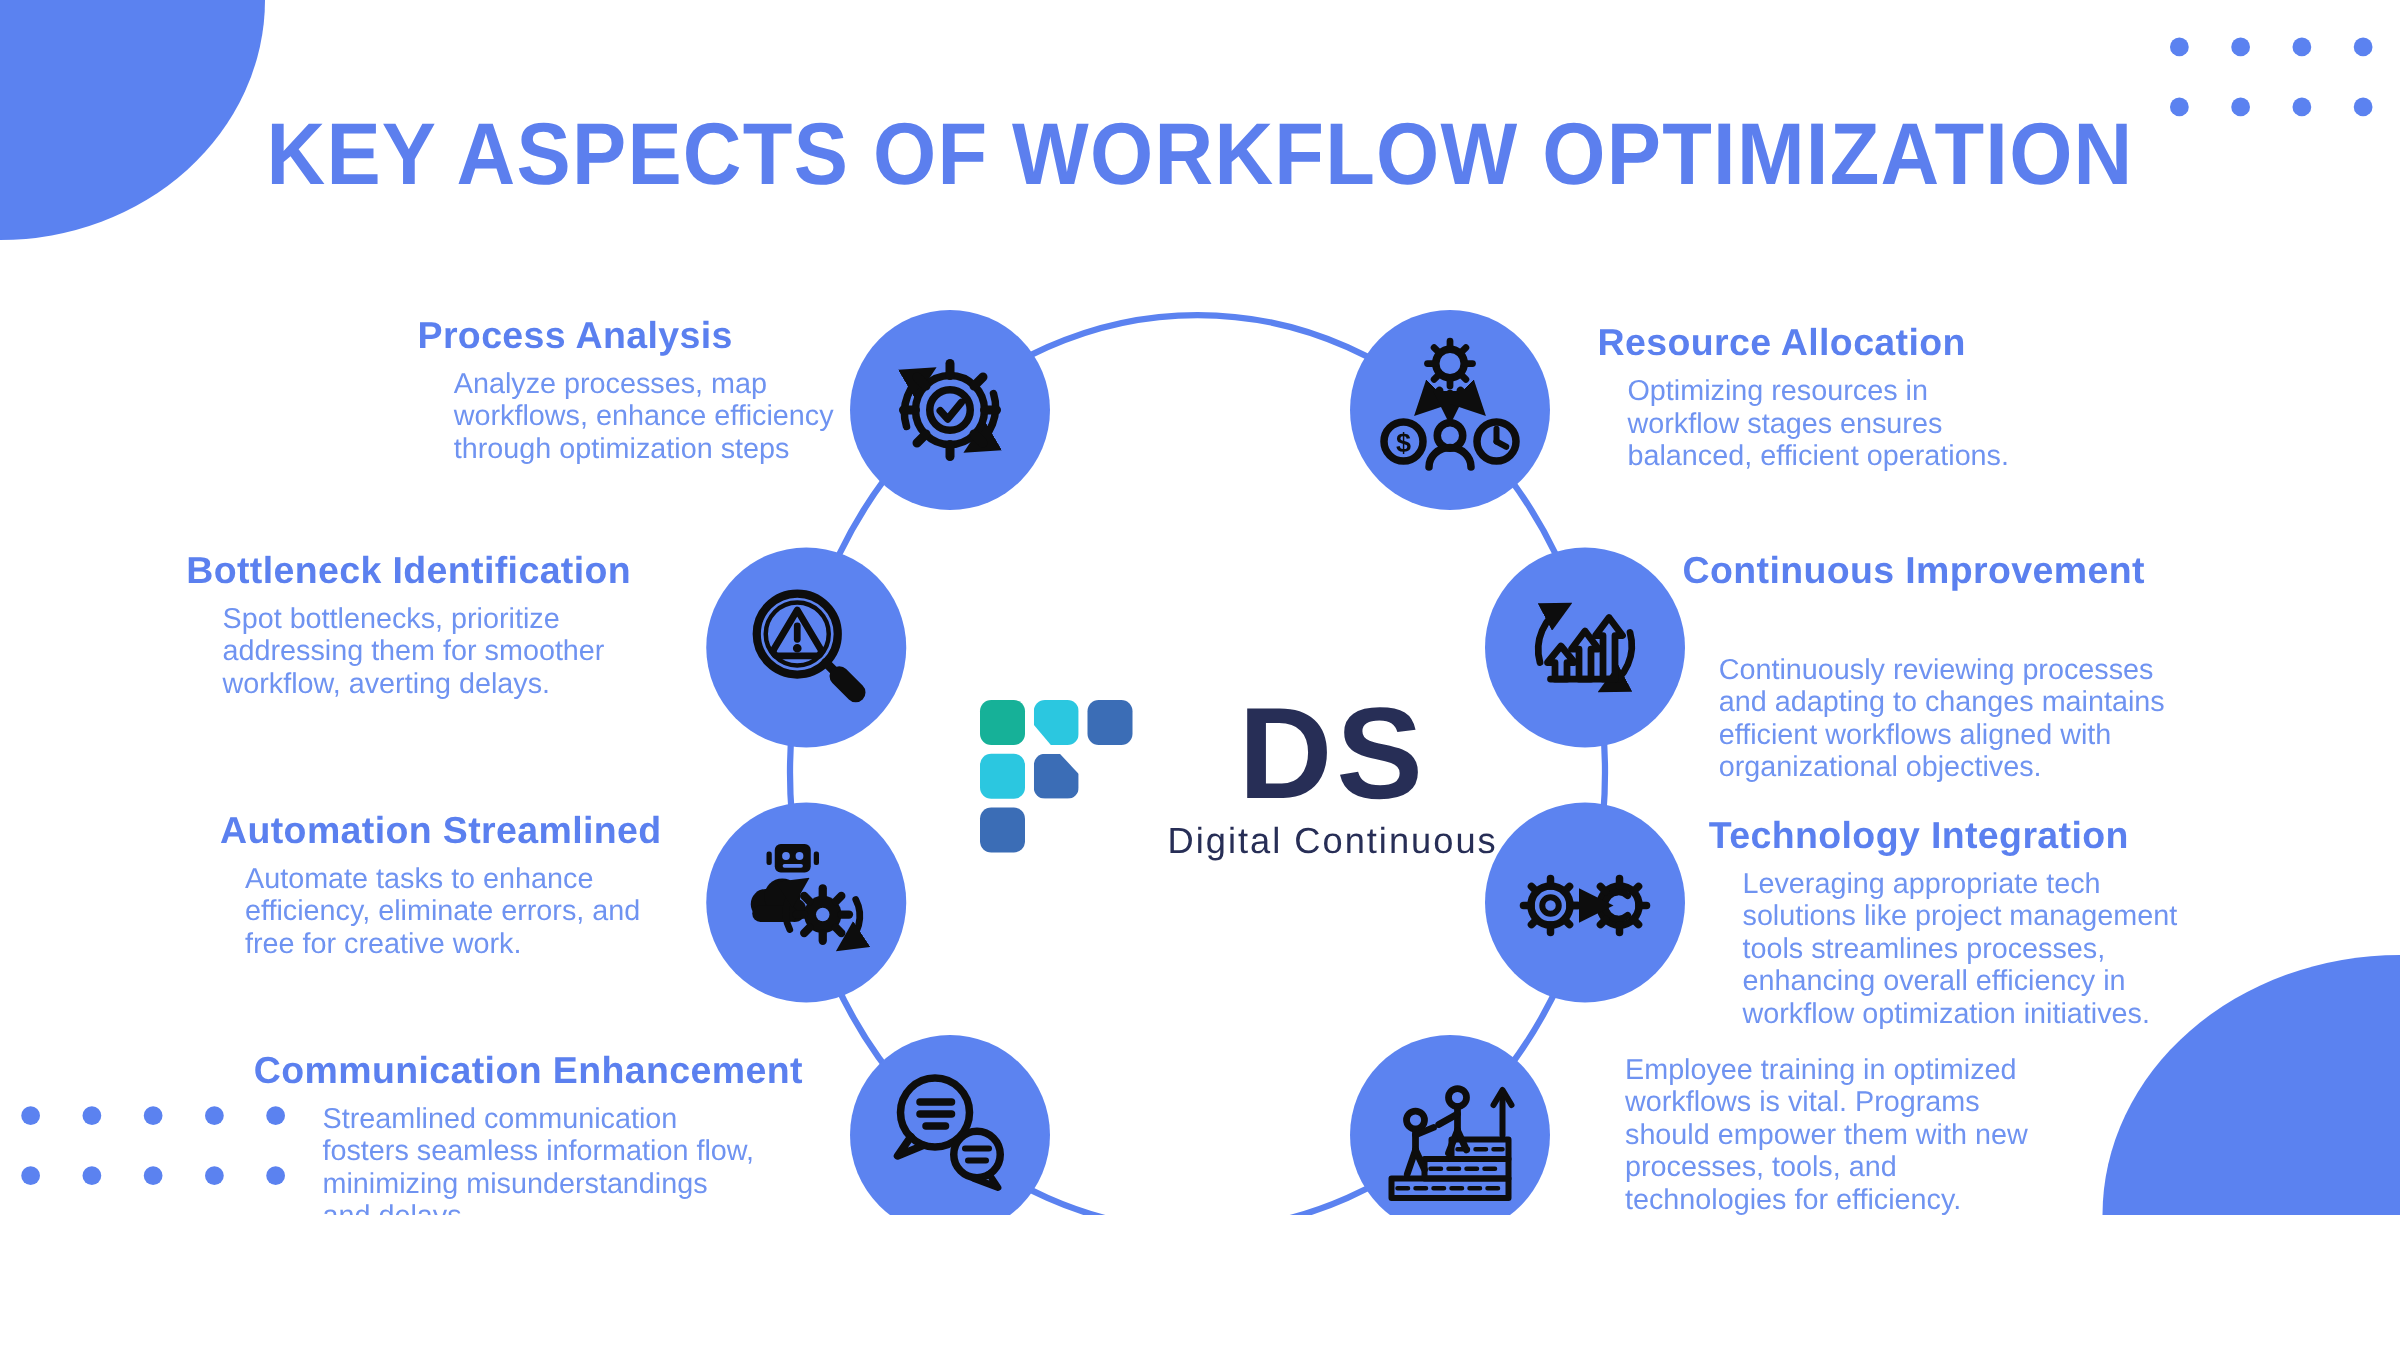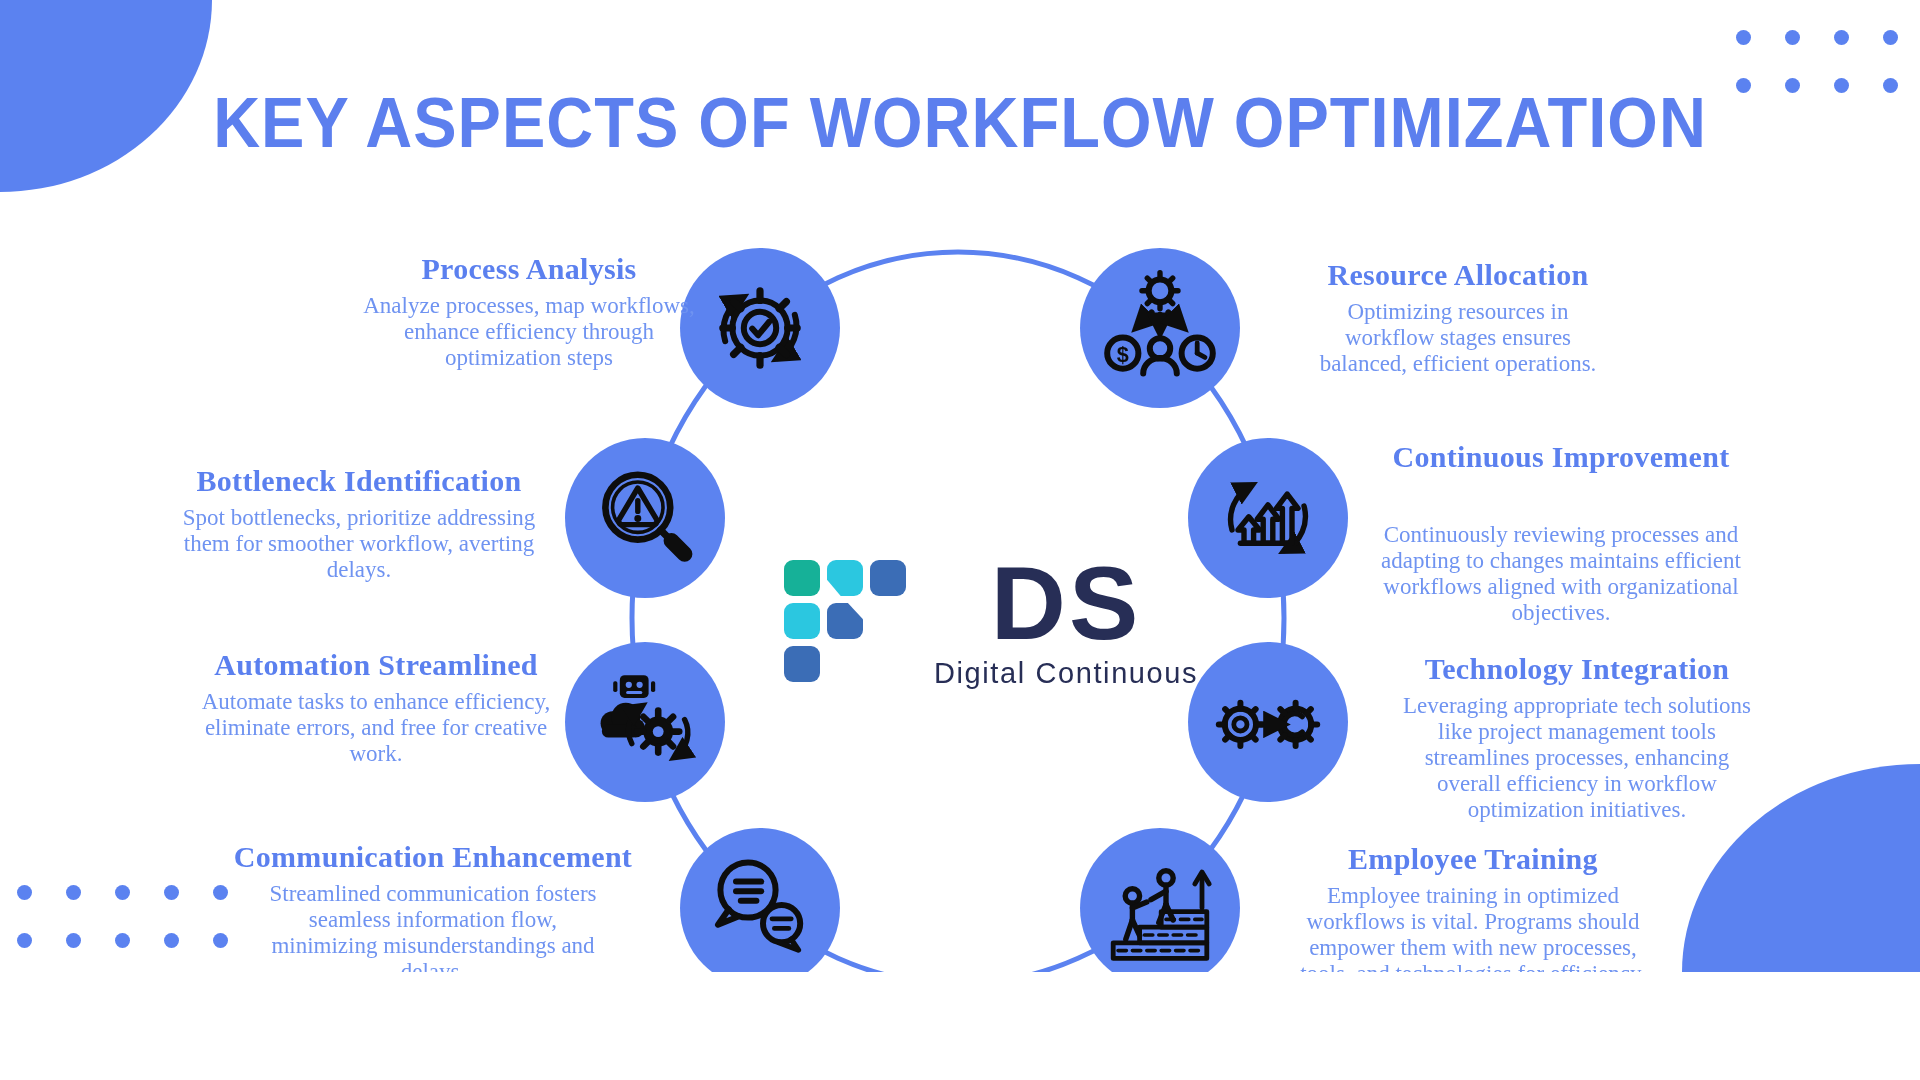--- a/index.html
+++ b/index.html
@@ -23,27 +23,27 @@
 
   
   .ring{position:absolute;left:0;top:0;pointer-events:none;}
 
   
   .node{position:absolute;width:160px;height:160px;border-radius:50%;background:#5c83f0;
         display:flex;align-items:center;justify-content:center;}
   .node svg{width:120px;height:120px;display:block;}
 
   
-  .tblock{position:absolute;text-align:center;font-family:Liberation Serif, serif;}
+  .tblock{position:absolute;}
   .tblock h2{margin:0 0 7px 0;font-size:30px;font-weight:bold;color:#5b80ef;letter-spacing:.3px;
              white-space:nowrap;}
   .tblock p{margin:0 auto;font-size:23px;line-height:26px;color:#6f93f1;}
 
   .s-process      {left:334px; top:252px; width:390px;}  .s-process p      {max-width:332px;}
-  .s-bottleneck   {left:149px; top:464px; width:420px;}  .s-bottleneck p   {max-width:362px;}
+  .s-bottleneck   {left:149px; top:440px; width:420px;}  .s-bottleneck p   {max-width:362px;}
   .s-automation   {left:176px; top:648px; width:400px;}  .s-automation p   {max-width:360px;}
   .s-communication{left:203px; top:840px; width:460px;}  .s-communication p{max-width:350px;}
   .s-resource     {left:1278px;top:258px; width:360px;}  .s-resource p     {max-width:312px;}
   .s-continuous   {left:1346px;top:440px; width:430px;}  .s-continuous p   {max-width:372px;margin-top:48px;}
   .s-technology   {left:1367px;top:652px; width:420px;}  .s-technology p   {max-width:366px;}
   .s-employee     {left:1278px;top:842px; width:390px;}  .s-employee p     {max-width:346px;}
 
   
   .logo{position:absolute;left:784px;top:556px;display:flex;gap:28px;align-items:flex-start;}
   .logo-grid{display:grid;grid-template-columns:repeat(3,36px);grid-template-rows:repeat(3,36px);
@@ -312,21 +312,20 @@
   </div>
   <div class="tblock s-continuous">
     <h2>Continuous Improvement</h2>
     <p>Continuously reviewing processes and adapting to changes maintains efficient workflows aligned with organizational objectives.</p>
   </div>
   <div class="tblock s-technology">
     <h2>Technology Integration</h2>
     <p>Leveraging appropriate tech solutions like project management tools streamlines processes, enhancing overall efficiency in workflow optimization initiatives.</p>
   </div>
   <div class="tblock s-employee">
-    <h2>Employee Training</h2>
     <p>Employee training in optimized workflows is vital. Programs should empower them with new processes, tools, and technologies for efficiency.</p>
   </div>
 
   <div class="logo">
     <div class="logo-grid">
       <div class="sq green"></div>
       <div class="sq cyan cut-bl"></div>
       <div class="sq blue"></div>
       <div class="sq cyan"></div>
       <div class="sq blue cut-tr"></div>

